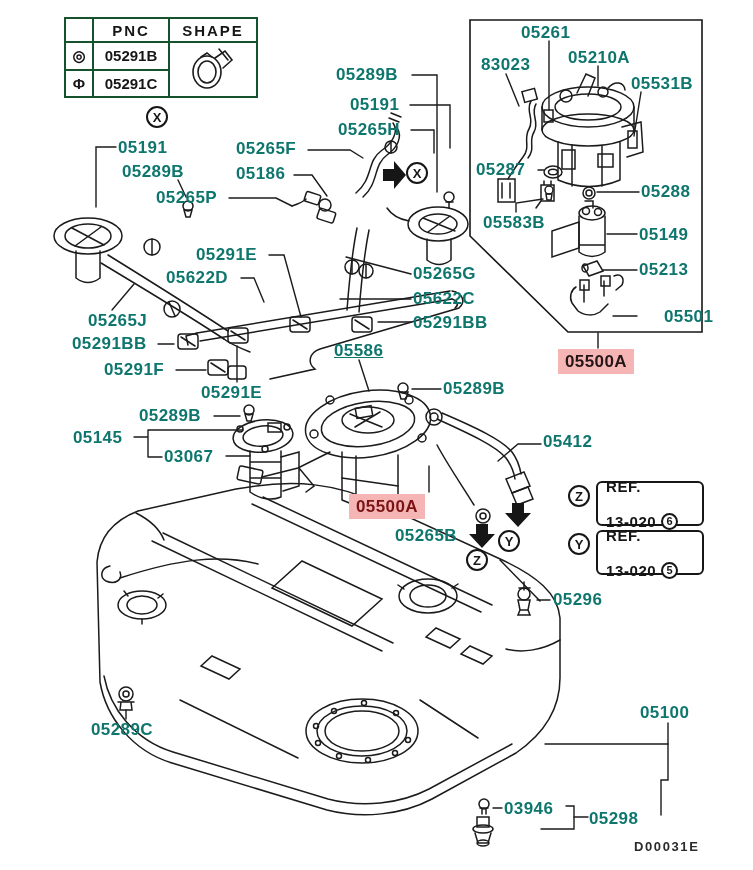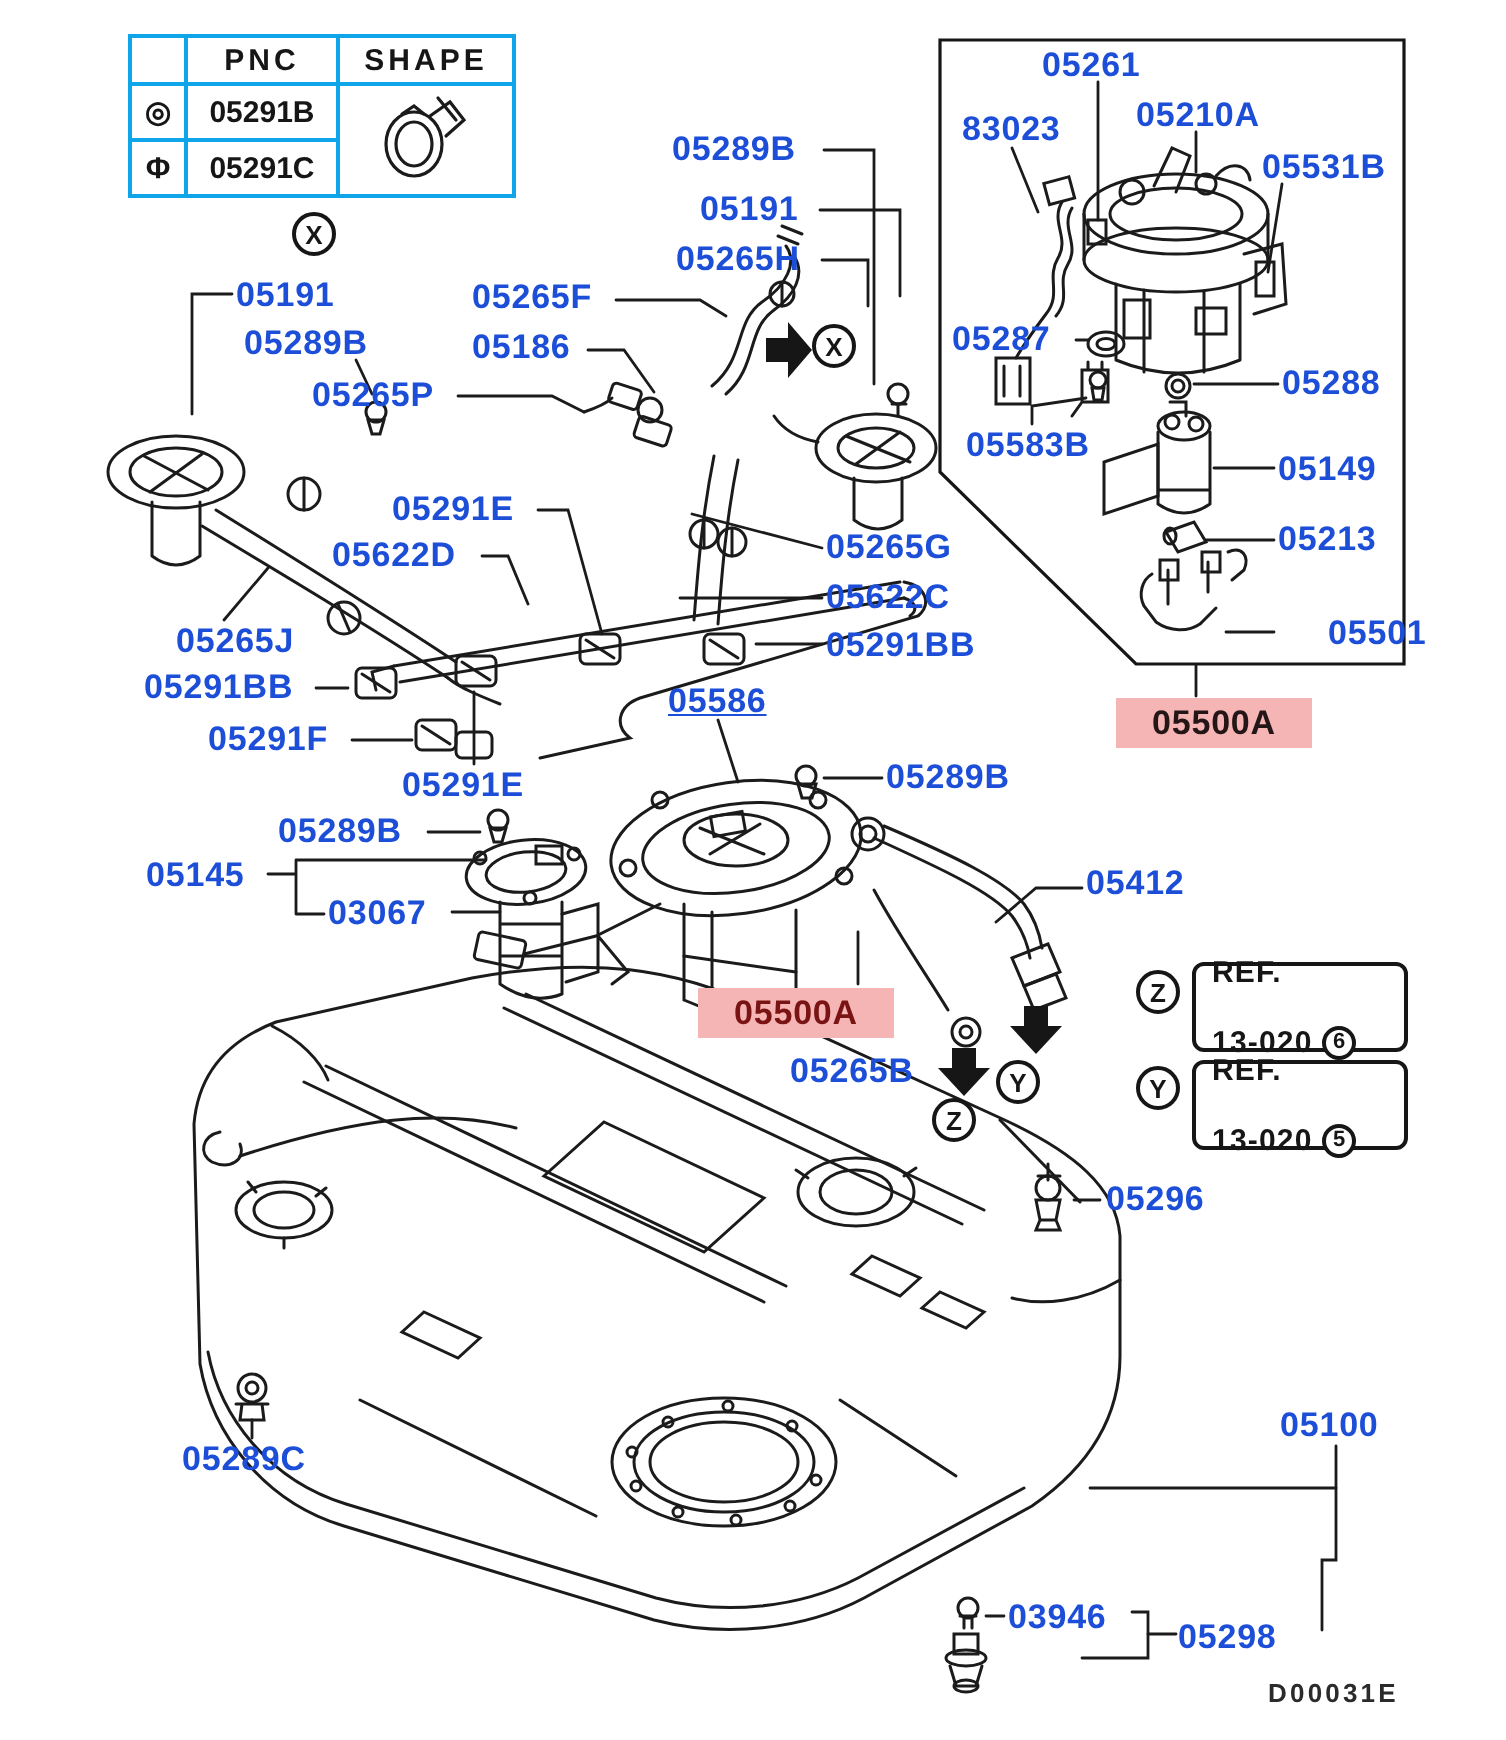--- a/index.html
+++ b/index.html
@@ -1,38 +1,38 @@
 <!DOCTYPE html>
 <html><head>
 <meta charset="utf-8">
 <style>
   html,body{margin:0;padding:0;background:#ffffff;}
   .stage{position:relative;width:753px;height:870px;background:#ffffff;
          font-family:"Liberation Sans",sans-serif;color:#161616;overflow:hidden;}
   svg.art{position:absolute;left:0;top:0;}
   .lbl{position:absolute;font-weight:bold;font-size:17px;letter-spacing:.4px;
-       white-space:nowrap;line-height:1;color:#1d4ed8;}
-  .hl{padding:4px 18px;background:#f6b5b5;}
+       white-space:nowrap;line-height:1;color:#0f766e;}
+  .hl{padding:4px 7px;background:#f6b5b5;}
   .hl-mid{color:#7a1414;}
   .hl-right{color:#241616;}
   .code{font-size:13px;letter-spacing:1.6px;color:#2b2b2b;}
   .circle-marker{position:absolute;width:22px;height:22px;border:2px solid #161616;
        border-radius:50%;display:flex;align-items:center;justify-content:center;
        font-weight:bold;font-size:13px;background:#fff;box-sizing:border-box;}
   .refbox{position:absolute;border:2px solid #161616;border-radius:6px;background:#fff;
        font-weight:bold;font-size:15px;display:flex;align-items:center;gap:6px;
        padding:2px 8px;box-sizing:border-box;letter-spacing:.6px;}
   .refbox.tall{flex-direction:column;align-items:flex-start;justify-content:center;gap:16px;}
   .refbox .l2{display:flex;align-items:center;gap:5px;line-height:19px;}
   .refbox .line{line-height:19px;}
   .circ-num{display:inline-flex;width:17px;height:17px;border:2px solid #161616;
        border-radius:50%;align-items:center;justify-content:center;font-size:11px;
        flex:none;box-sizing:border-box;background:#fff;}
   table.ptable{position:absolute;left:64px;top:17px;border-collapse:collapse;background:#fff;}
-  table.ptable td,table.ptable th{border:2px solid #0ea5e9;font-weight:bold;font-size:15px;
+  table.ptable td,table.ptable th{border:2px solid #14532d;font-weight:bold;font-size:15px;
        text-align:center;vertical-align:middle;padding:0;font-family:"Liberation Sans",sans-serif;}
   .col-sym{width:26px;}
   .col-pnc{width:74px;letter-spacing:2px;}
   .col-shape{width:86px;letter-spacing:2px;}
   tr.hrow{height:24px;}
   tr.drow{height:26px;}
 </style>
 </head>
 <body>
 

